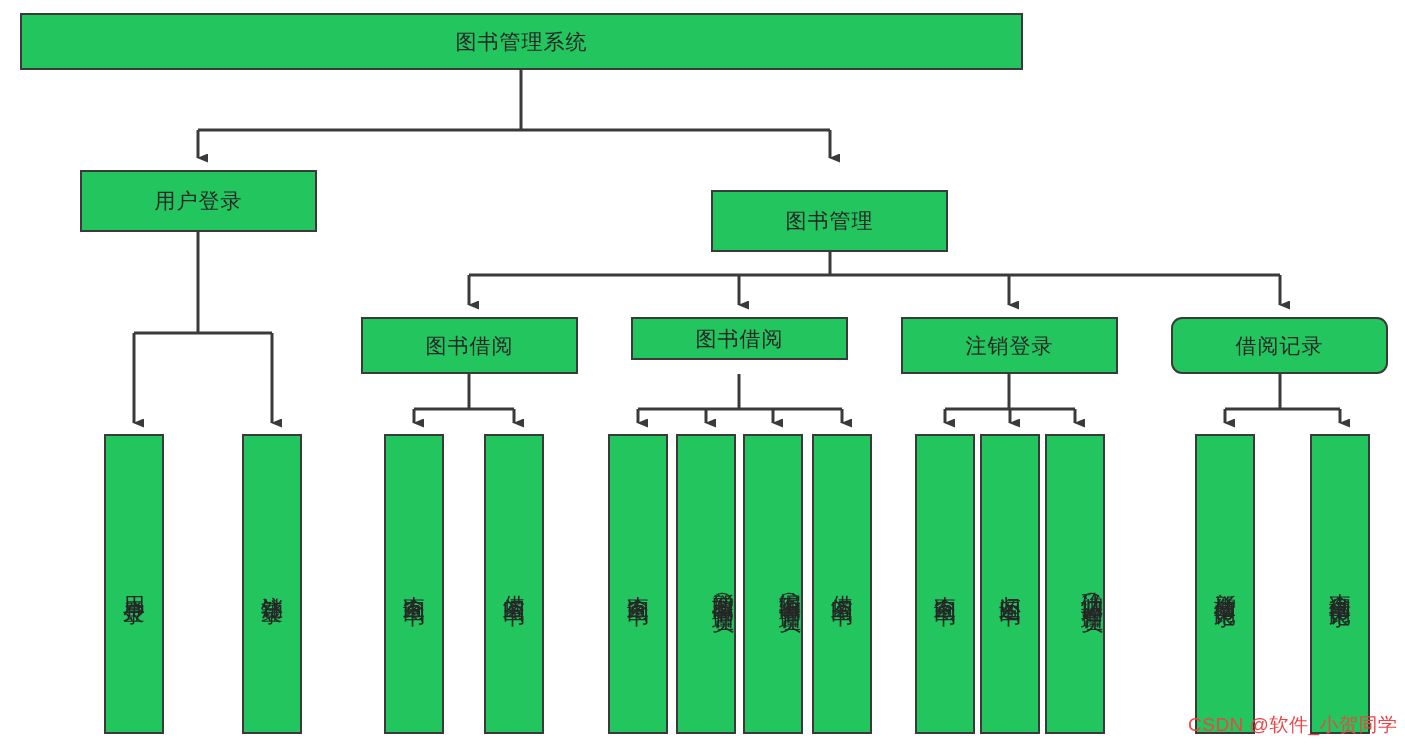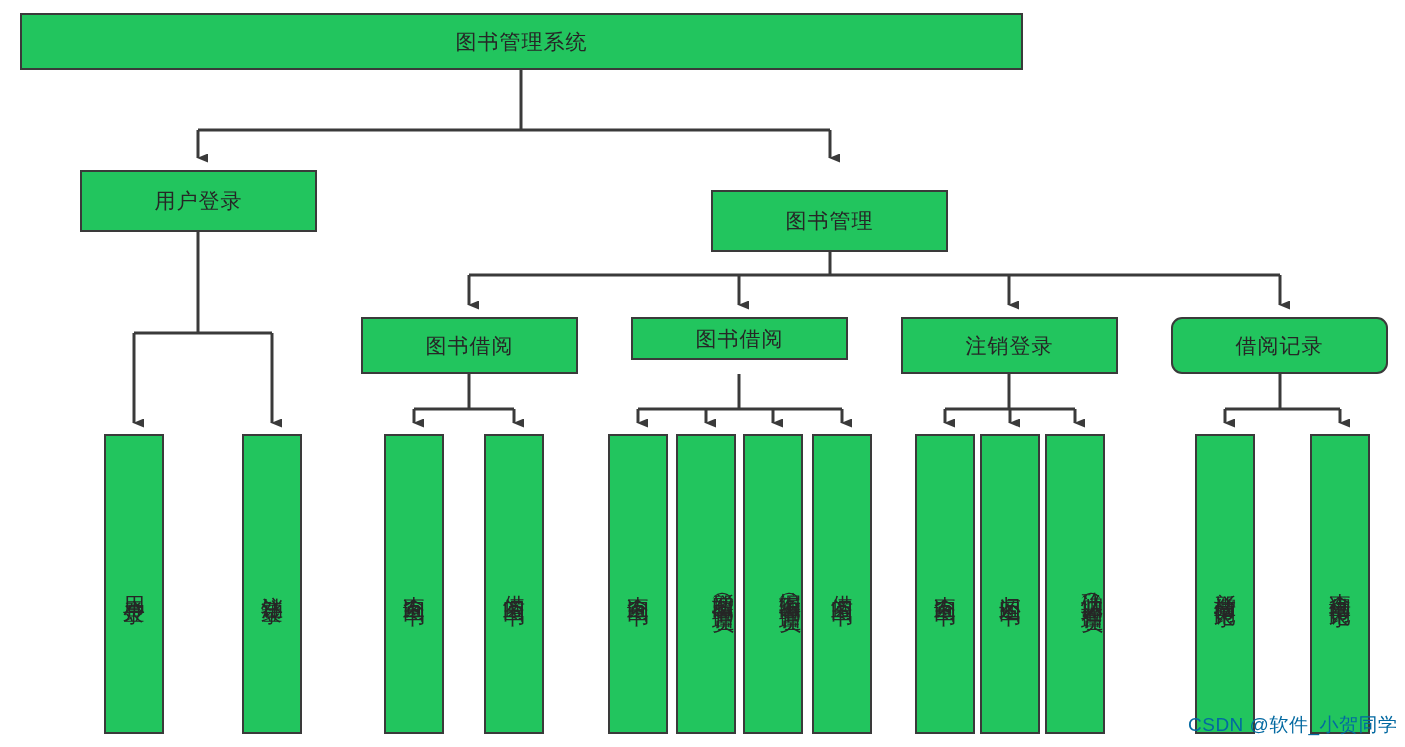--- a/index.html
+++ b/index.html
@@ -52,21 +52,21 @@
   }
   .node.v.mid {
     align-items: center;
     padding-top: 0;
   }
   .watermark {
     position: absolute;
     left: 1188px;
     top: 712px;
     font-size: 19px;
-    color: #0369a1;
+    color: #ef4444;
     white-space: nowrap;
     letter-spacing: 0.5px;
   }
 </style>
 </head>
 <body>
 
 <div id="canvas">
 
   <svg class="edges" viewBox="0 0 1405 747">

